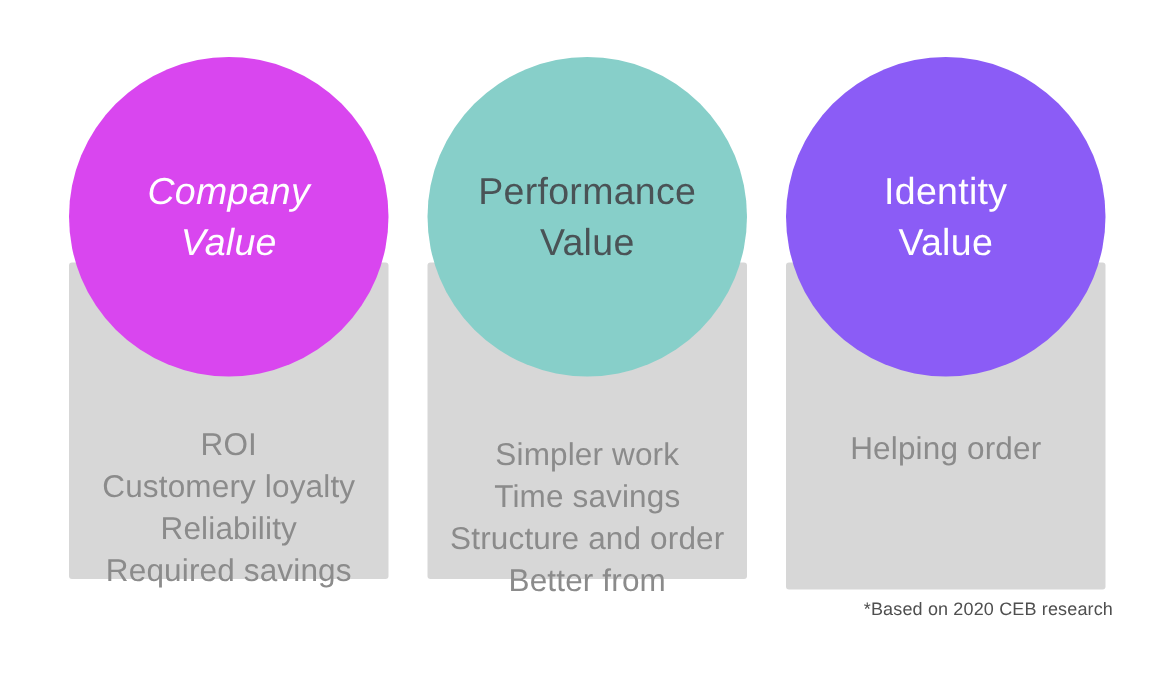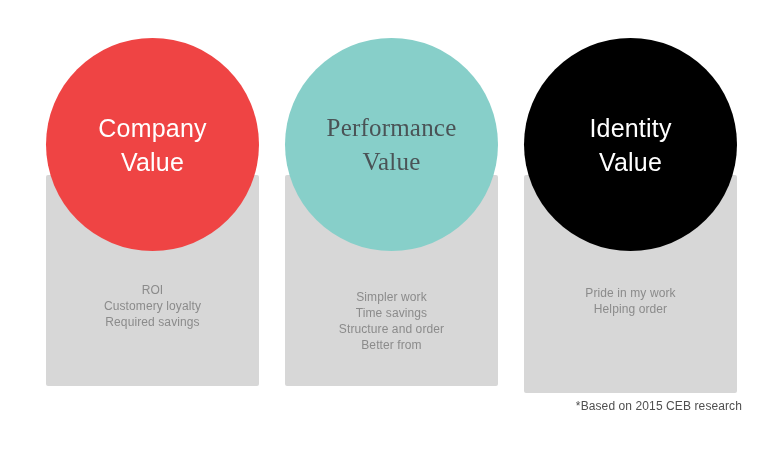--- a/index.html
+++ b/index.html
@@ -62,35 +62,35 @@
   .circle-title {
     text-align: center;
     font-size: 25px;
     line-height: 1.36;
     font-weight: 400;
     letter-spacing: 0.2px;
     padding: 0 10px;
     white-space: pre-line;
   }
 
-  .circle-green  { background: #ef4444; }
-  .circle-teal   { background: #87cfc9; font-family: Liberation Serif, serif; }
-  .circle-navy   { background: #000000; }
+  .circle-green  { background: #d946ef; font-style: italic; }
+  .circle-teal   { background: #87cfc9; }
+  .circle-navy   { background: #8b5cf6; }
 
   .title-light { color: #ffffff; }
   .title-dark  { color: #4a5356; }
 
   
   .items {
     position: absolute;
     left: 0;
     width: 213px;
     text-align: center;
     color: #8b8b8b;
-    font-size: 12px;
+    font-size: 21px;
     line-height: 1.33;
     font-weight: 400;
     letter-spacing: 0.1px;
   }
   .col-1 .items { top: 283px; }
   .col-2 .items { top: 290px; text-align: center; }
   .col-3 .items { top: 286px; }
 
   .items div { white-space: nowrap; }
 
@@ -112,20 +112,21 @@
 
   <div class="column col-1">
     <div class="panel"></div>
     <div class="circle circle-green">
       <div class="circle-title title-light">Company
 Value</div>
     </div>
     <div class="items">
       <div>ROI</div>
       <div>Customery loyalty</div>
+      <div>Reliability</div>
       <div>Required savings</div>
     </div>
   </div>
 
   <div class="column col-2">
     <div class="panel"></div>
     <div class="circle circle-teal">
       <div class="circle-title title-dark">Performance
 Value</div>
     </div>
@@ -137,20 +138,19 @@
     </div>
   </div>
 
   <div class="column col-3">
     <div class="panel"></div>
     <div class="circle circle-navy">
       <div class="circle-title title-light">Identity
 Value</div>
     </div>
     <div class="items">
-      <div>Pride in my work</div>
       <div>Helping order</div>
     </div>
   </div>
 
-  <div class="footnote">*Based on 2015 CEB research</div>
+  <div class="footnote">*Based on 2020 CEB research</div>
 
 </div>
 
 </body></html>

